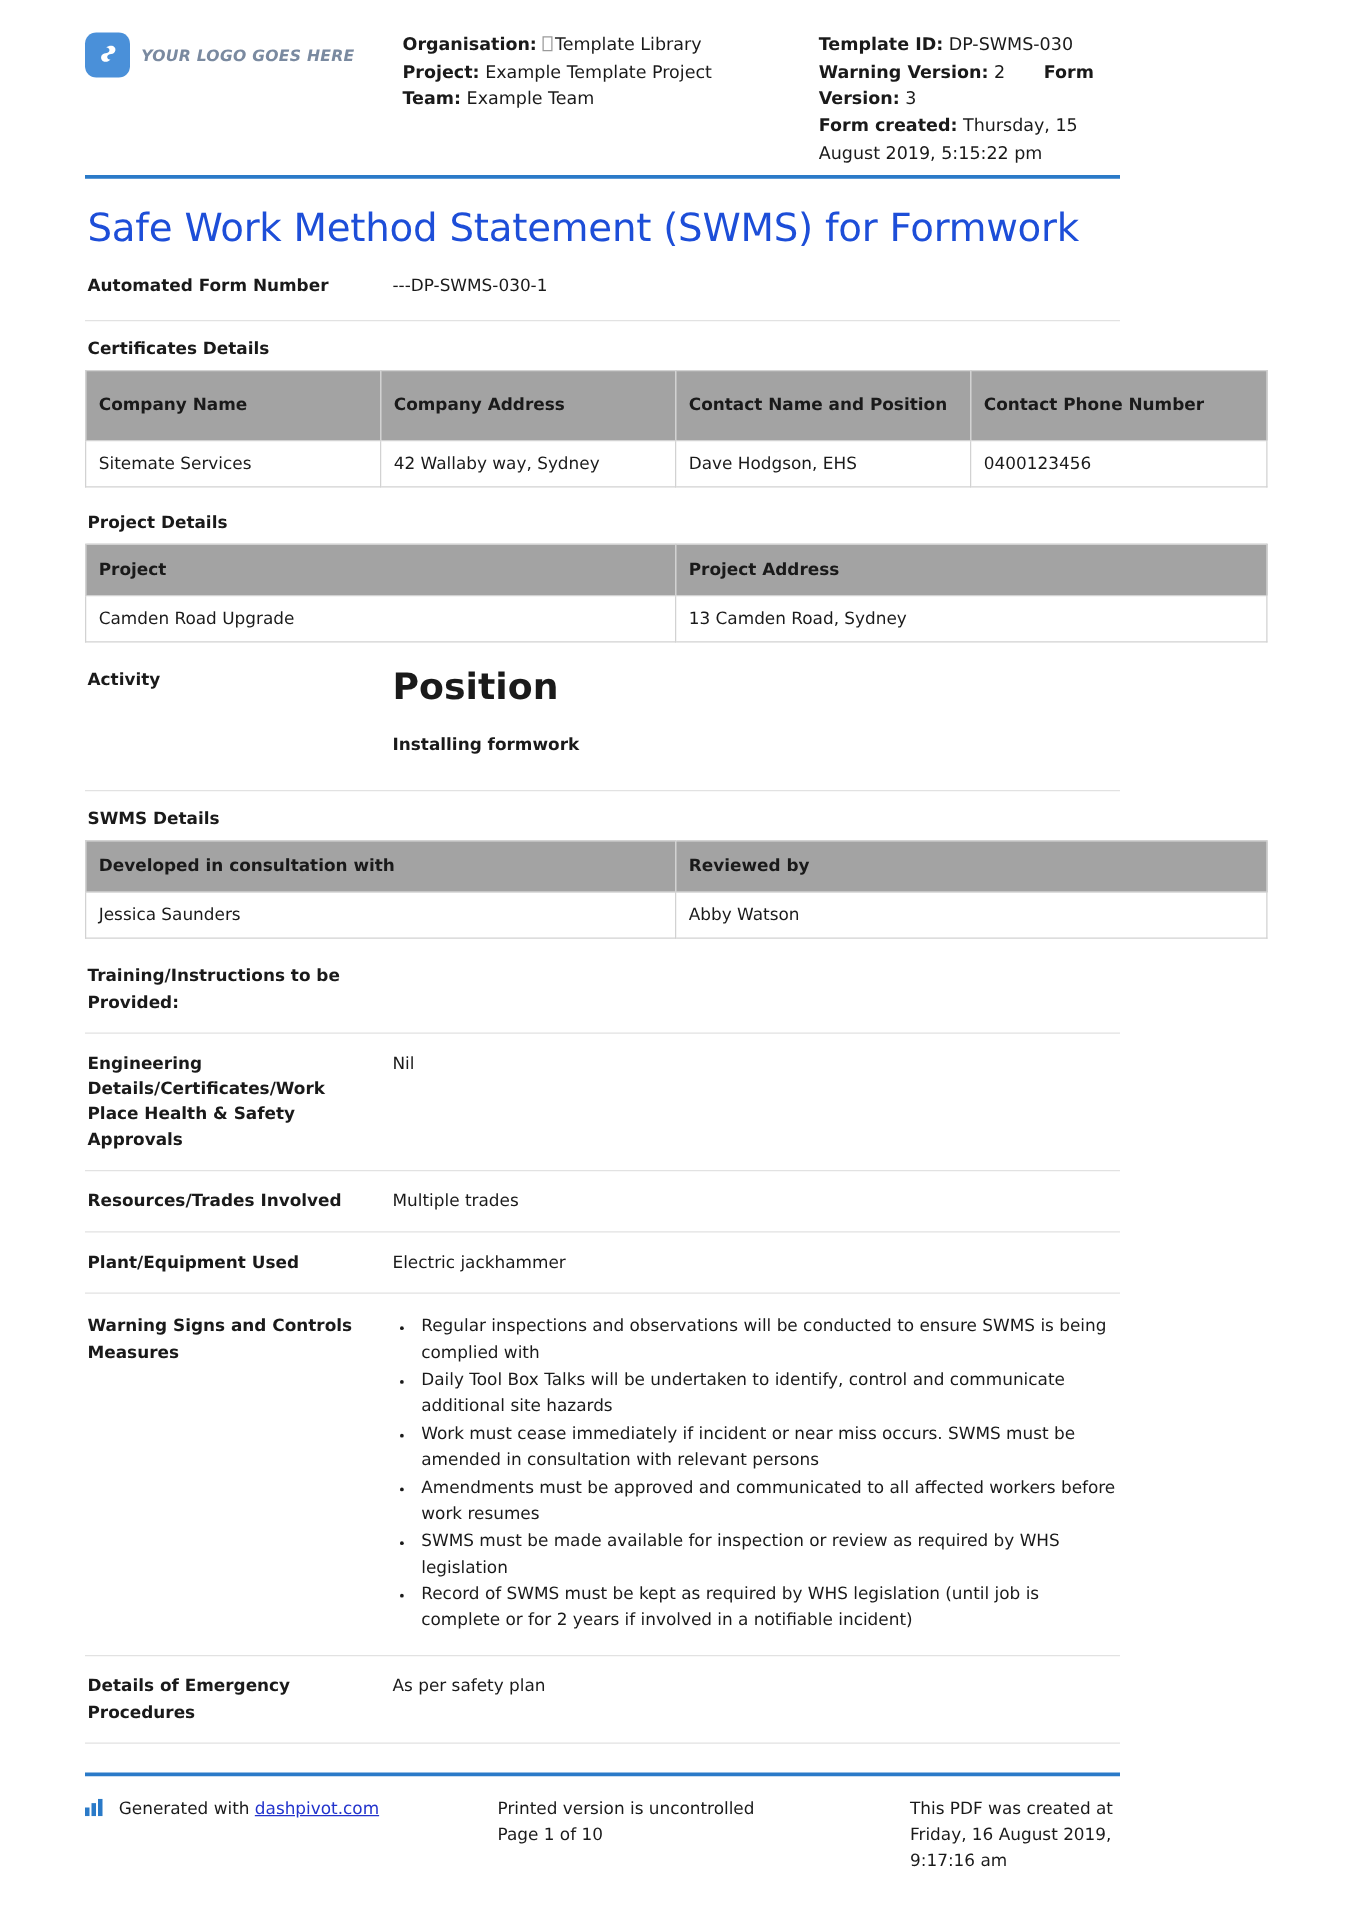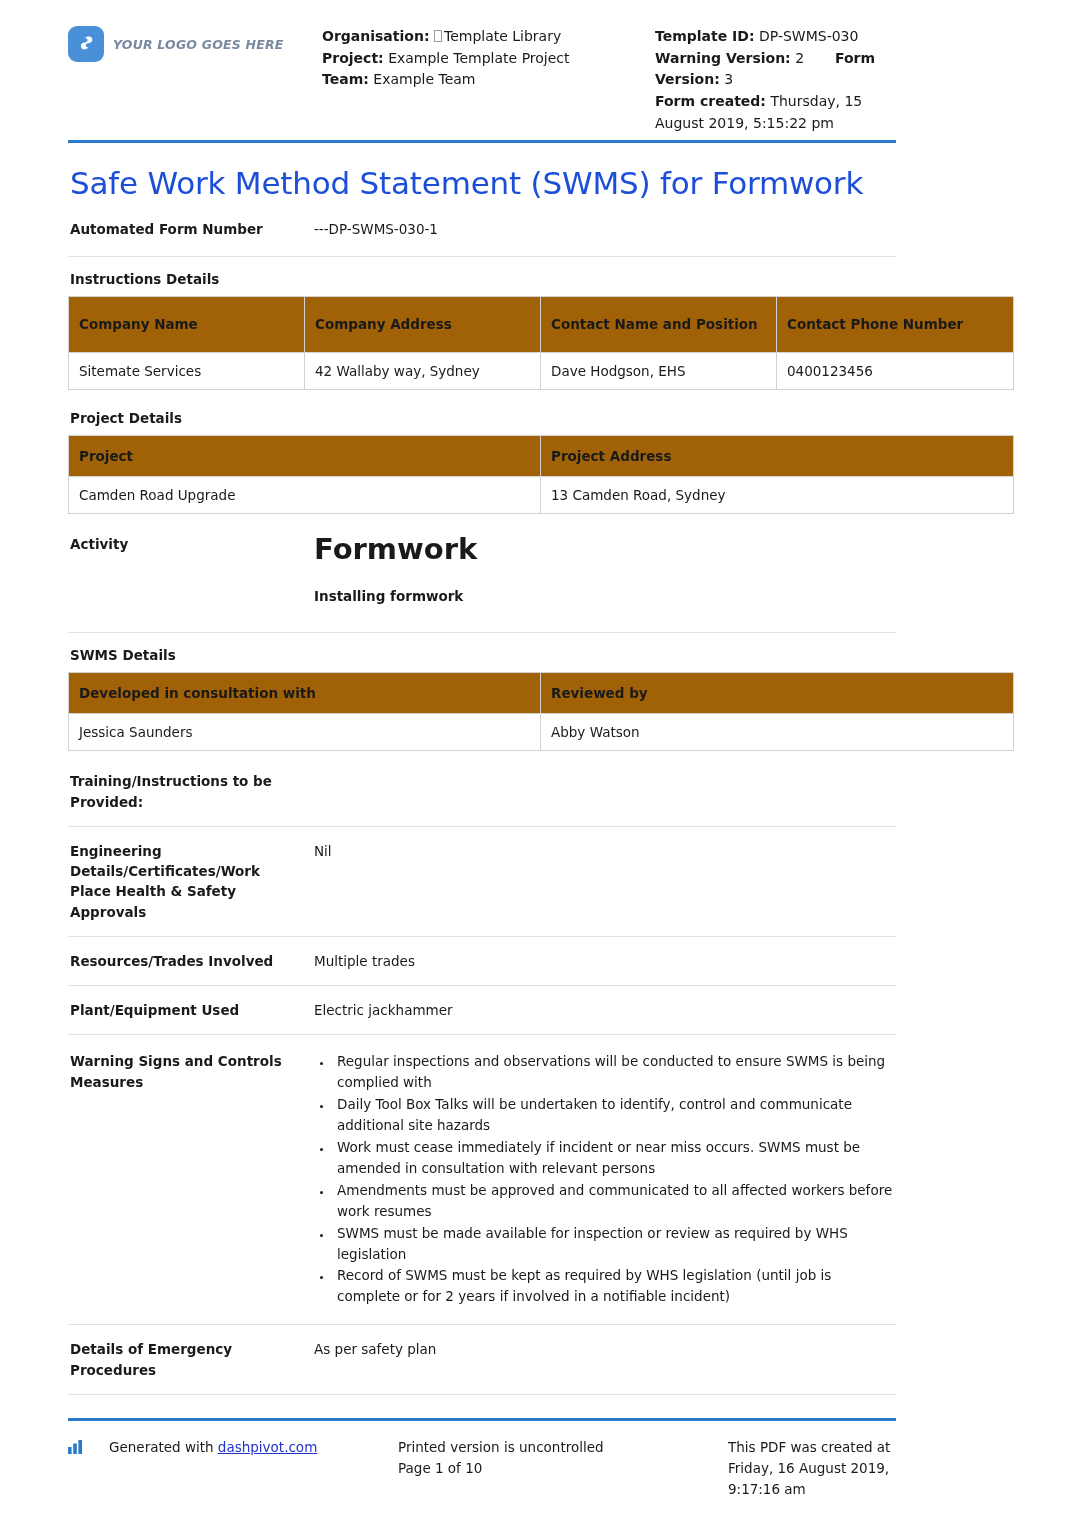--- a/index.html
+++ b/index.html
@@ -124,21 +124,21 @@
   .section-head.spaced { margin-top: 20px; }
 
   
   table.data-table {
     width: 945px;
     border-collapse: collapse;
     margin-bottom: 4px;
     table-layout: fixed;
   }
   table.data-table th {
-    background: #a16207;
+    background: #a3a3a3;
     border: 1px solid #d2d2d2;
     text-align: left;
     font-weight: bold;
     font-size: 13.5px;
     padding: 11px 10px;
     vertical-align: middle;
     line-height: 1.35;
     height: 56px;
   }
   table.data-table td {
@@ -181,21 +181,21 @@
   .footer-rule {
     height: 3px;
     background: #2a7ac8;
     margin-bottom: 16px;
   }
   .footer-cols {
     display: flex;
     font-size: 13.5px;
     line-height: 1.55;
   }
-  .fcol-1 { width: 330px; display: flex; align-items: flex-start; gap: 26px; }
+  .fcol-1 { width: 330px; display: flex; align-items: flex-start; gap: 12px; }
   .fcol-2 { width: 330px; }
   .fcol-3 { flex: 1; }
   .chart-icon { display: inline-block; flex: none; padding-top: 2px; }
   .footer-link {
     color: #2233cc;
     text-decoration: underline;
   }
 </style>
 </head>
 <body>
@@ -254,21 +254,21 @@
 
   <h1 class="doc-title">Safe Work Method Statement (SWMS) for Formwork</h1>
 
   <div class="field-row" style="padding-top:18px;padding-bottom:16px;">
     <div class="field-label">Automated Form Number</div>
     <div class="field-value">---DP-SWMS-030-1</div>
   </div>
 
   <div class="rule-grey"></div>
 
-  <div class="section-head">Instructions Details</div>
+  <div class="section-head">Certificates Details</div>
 
   <table class="data-table">
     <colgroup>
       <col style="width:236px">
         <col style="width:236px">
         <col style="width:236px">
         <col style="width:237px">
     </colgroup>
     <thead>
       <tr>
@@ -305,21 +305,21 @@
       <tr>
         <td>Camden Road Upgrade</td>
         <td>13 Camden Road, Sydney</td>
       </tr>
     </tbody>
   </table>
 
   <div class="activity-row">
     <div class="field-label">Activity</div>
     <div class="field-value">
-      <div class="activity-big">Formwork</div>
+      <div class="activity-big">Position</div>
       <div class="activity-sub">Installing formwork</div>
     </div>
   </div>
 
   <div class="rule-grey" style="margin-top:16px;"></div>
 
   <div class="section-head">SWMS Details</div>
 
   <table class="data-table">
     <colgroup>

